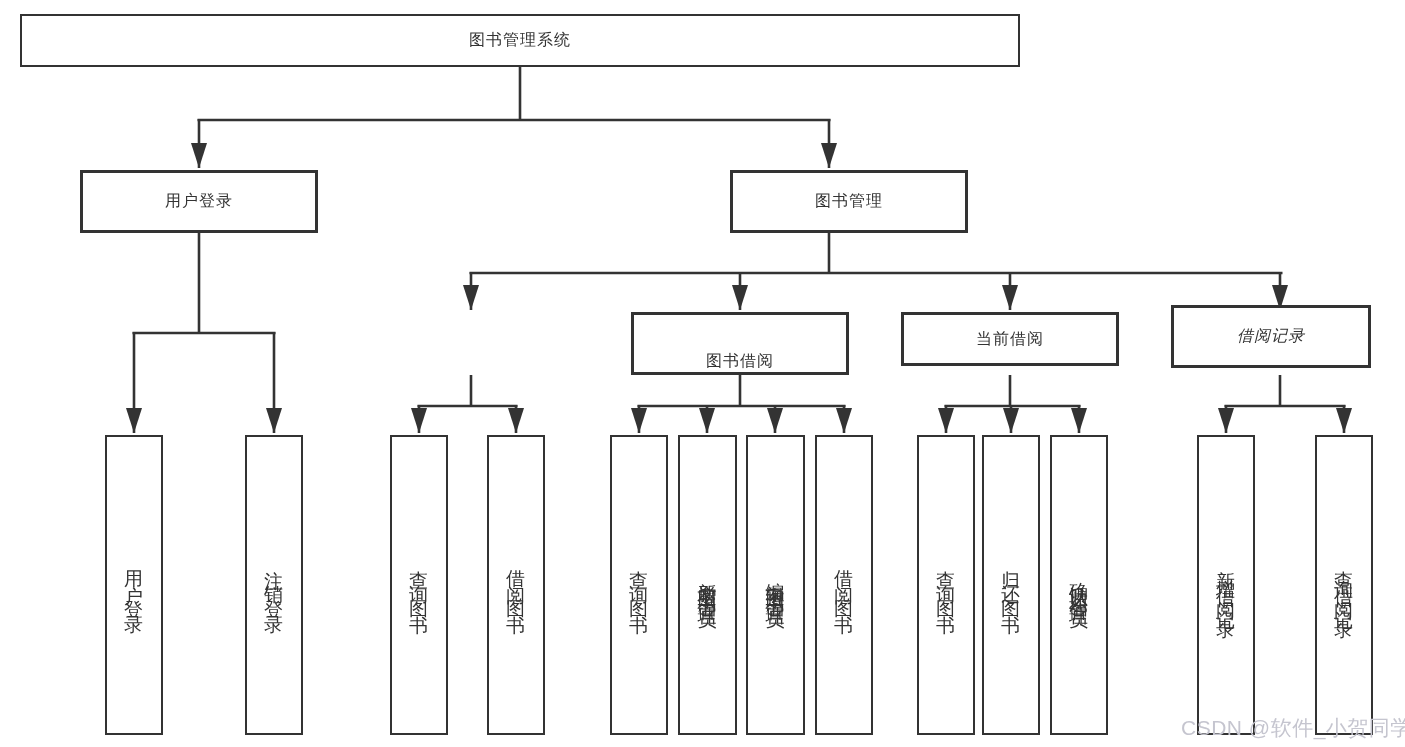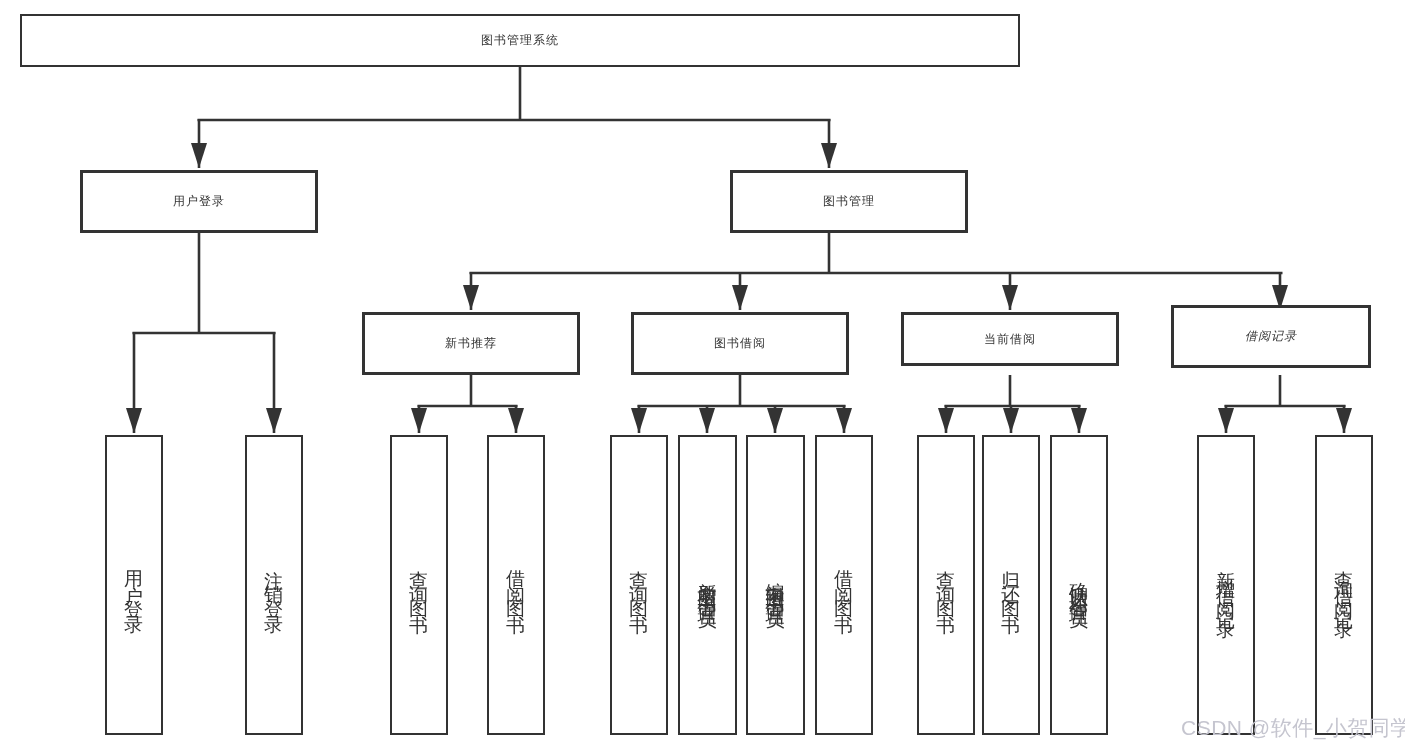--- a/index.html
+++ b/index.html
@@ -25,21 +25,21 @@
     background: #ffffff;
     border: 3px solid #333333;
     color: #333333;
     display: flex;
     align-items: center;
     justify-content: center;
     z-index: 2;
   }
   .node.root { border-width: 2.5px; }
   .node.hbox span {
-    font-size: 12px;
+    font-size: 16px;
     letter-spacing: 1px;
     white-space: nowrap;
   }
   .node.leaf { border-width: 2.5px; }
   .vtext {
     writing-mode: vertical-rl;
     font-size: 19px;
     line-height: 1;
     color: #333333;
   }
@@ -111,24 +111,21 @@
     <span>图书管理系统</span>
   </div>
 
   <div class="node hbox" style="left:80px;top:170px;width:238px;height:63px;">
     <span>用户登录</span>
   </div>
   <div class="node hbox" style="left:710px;top:170px;width:238px;height:63px;margin-left:20px;">
     <span>图书管理</span>
   </div>
 
-  <div class="node hbox" style="left:362px;top:312px;width:218px;height:63px;">
-    <span>新书推荐</span>
-  </div>
-  <div class="node hbox" style="left:631px;top:312px;width:218px;height:63px;">
+  <div class="node hbox" style="left:631px;top:312px;width:218px;height:63px;align-items:flex-end;">
     <span>图书借阅</span>
   </div>
   <div class="node hbox" style="left:901px;top:312px;width:218px;height:54px;">
     <span>当前借阅</span>
   </div>
   <div class="node hbox" style="left:1171px;top:305px;width:200px;height:63px;font-style:italic;">
     <span>借阅记录</span>
   </div>
 
   <div class="node leaf" style="left:105px;top:435px;width:58px;height:300px;">

